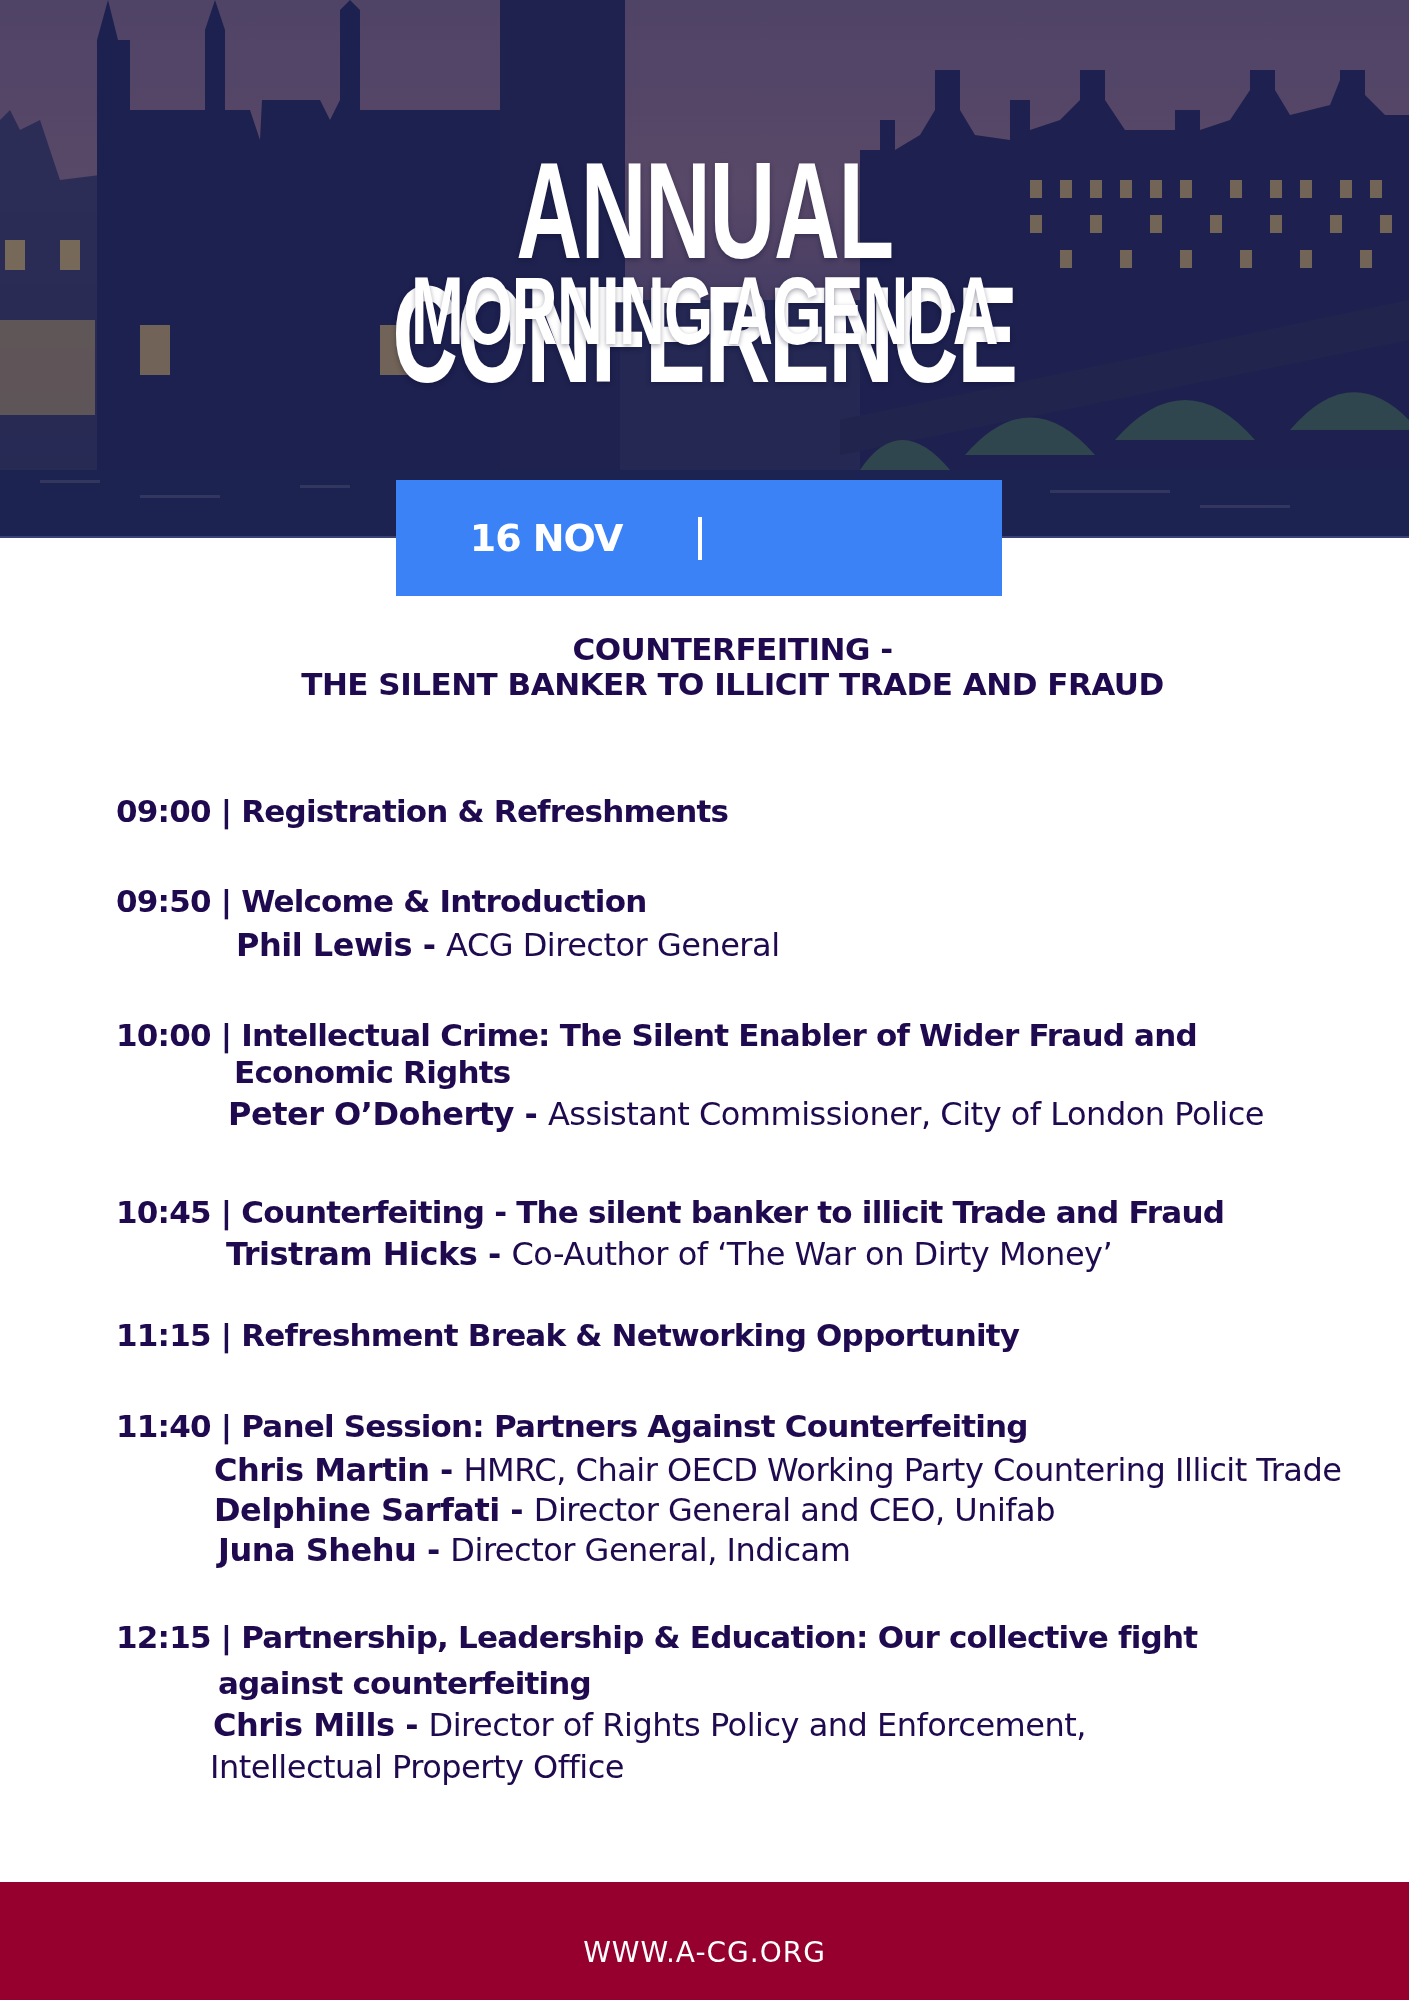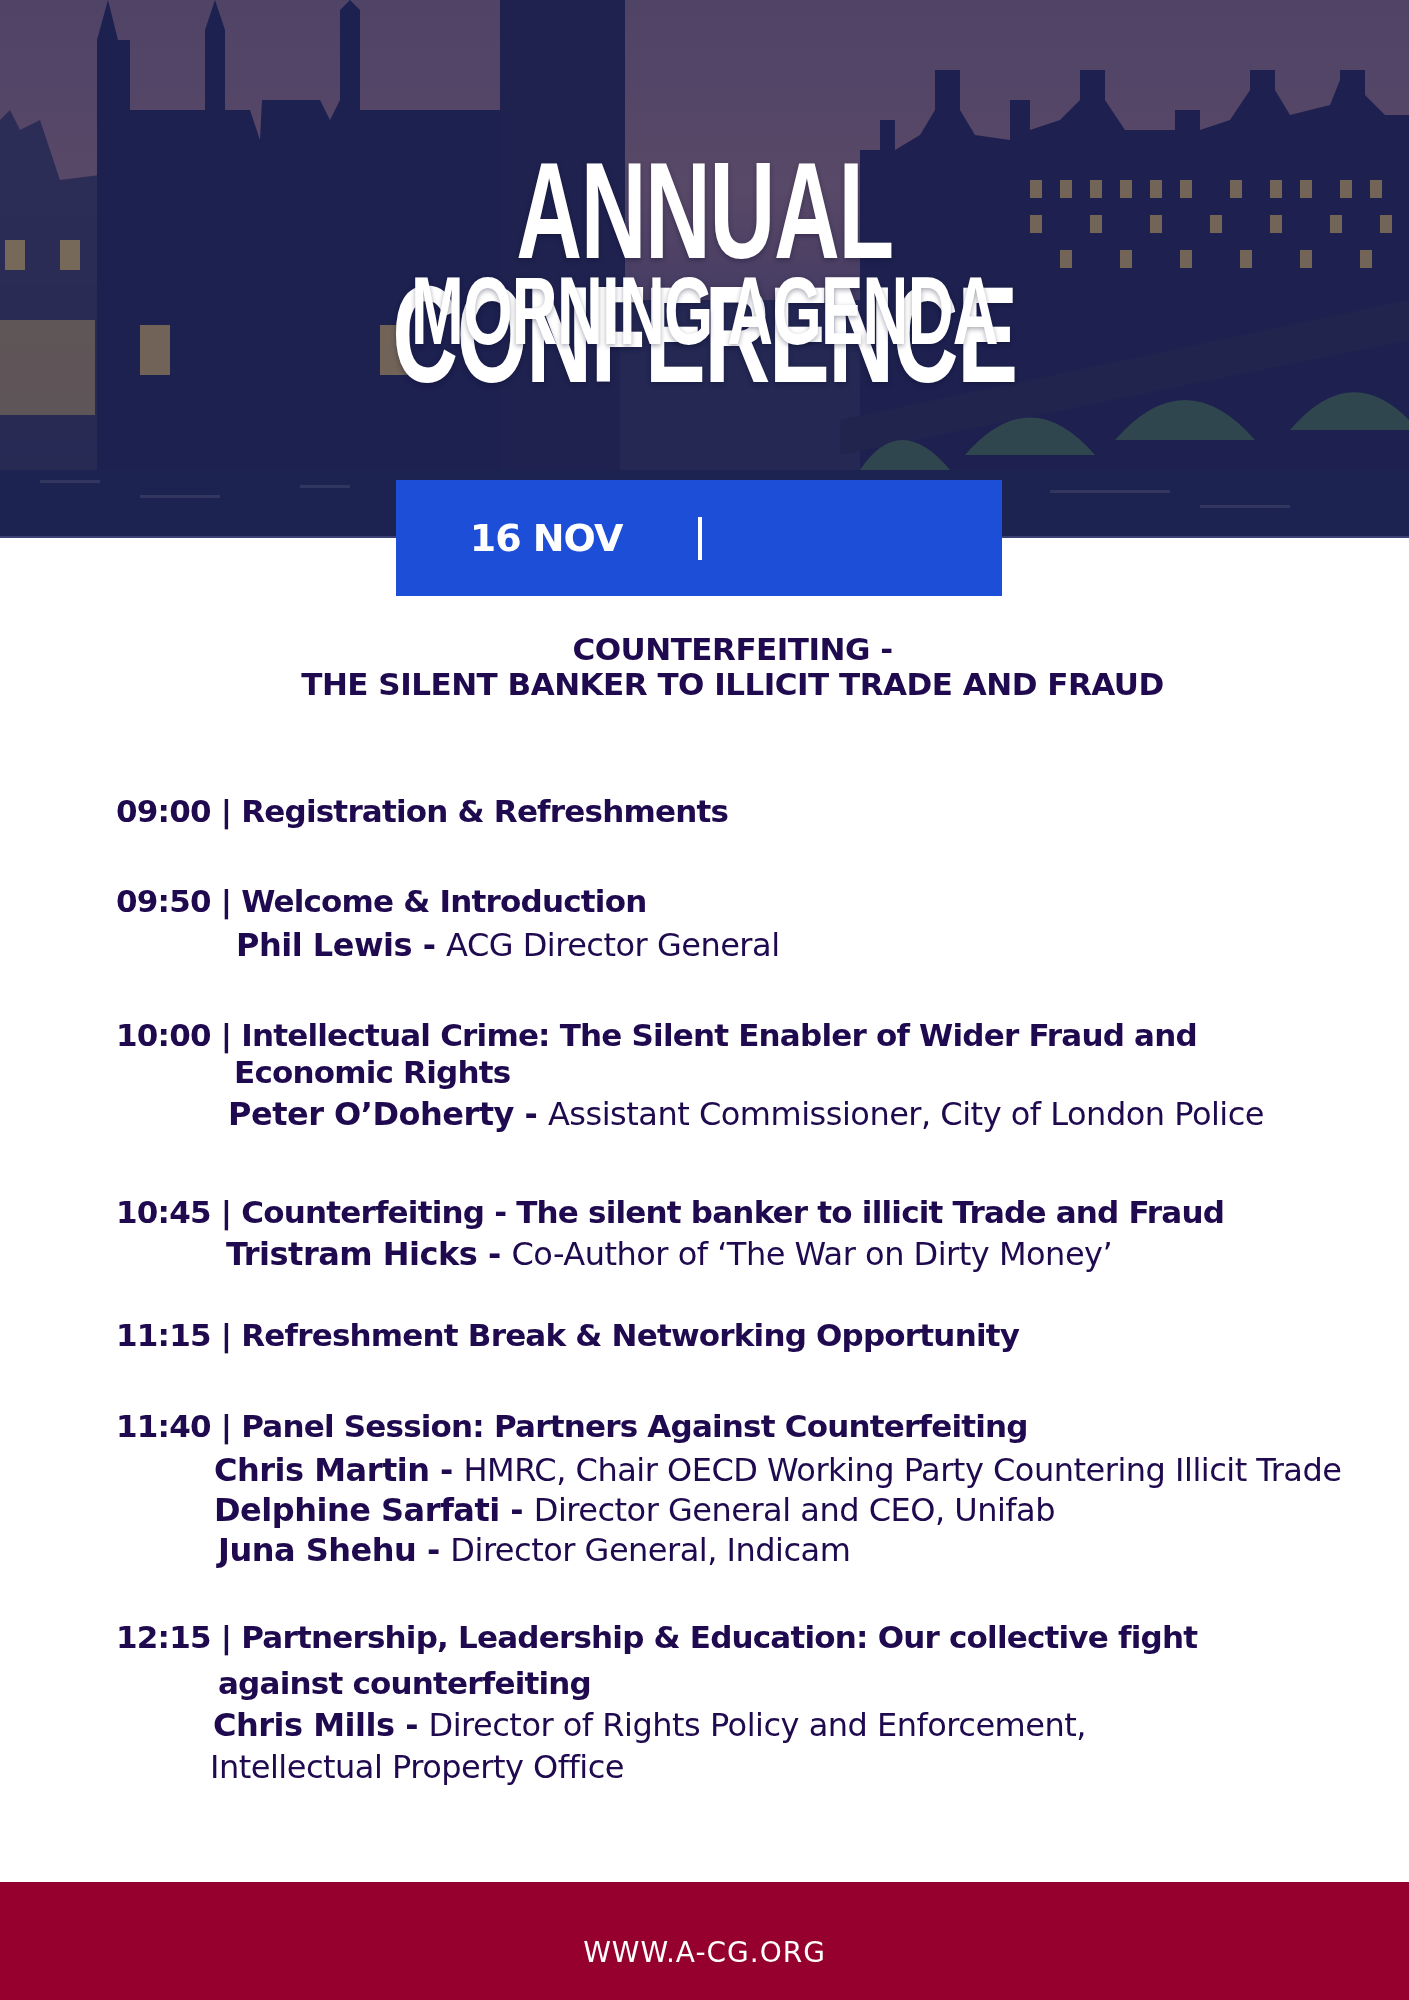--- a/index.html
+++ b/index.html
@@ -13,21 +13,21 @@
 
   .hero-title { position: absolute; left: 0; width: 1409px; text-align: center; color: #ffffff;
                 font-family: "Liberation Sans", sans-serif; font-weight: bold; margin: 0;
                 text-shadow: 0 2px 6px rgba(10,10,40,0.35); }
   .hero-title.t1 { top: 148px; font-size: 138px; line-height: 124px; letter-spacing: -2px;
                    transform: scaleX(0.66); transform-origin: 50% 50%; }
   .hero-title.t2 { top: 266px; font-size: 96px; line-height: 90px; letter-spacing: -1px;
                    transform: scaleX(0.66); transform-origin: 50% 50%; }
 
   .banner { position: absolute; left: 396px; top: 480px; width: 606px; height: 116px;
-            background: #1d4ed8; color: #ffffff; }
+            background: #3b82f6; color: #ffffff; }
   .banner .date { position: absolute; left: 60px; top: 30px; width: 180px; text-align: center;
                   font-family: "DejaVu Sans", sans-serif; font-weight: bold; font-size: 38px;
                   line-height: 56px; letter-spacing: -1px; }
   .banner .divider { position: absolute; left: 302px; top: 37px; width: 4px; height: 43px; background: #ffffff; }
   .banner .room { position: absolute; left: 318px; top: 28px; width: 270px; text-align: center;
                   font-family: "DejaVu Sans", sans-serif; font-weight: bold; font-size: 24px;
                   line-height: 32px; letter-spacing: -0.5px; }
 
   .subtitle { position: absolute; left: 0; top: 632px; width: 1409px; text-align: center;
               color: #1f0a4f; font-family: "DejaVu Sans", sans-serif; font-weight: bold;

